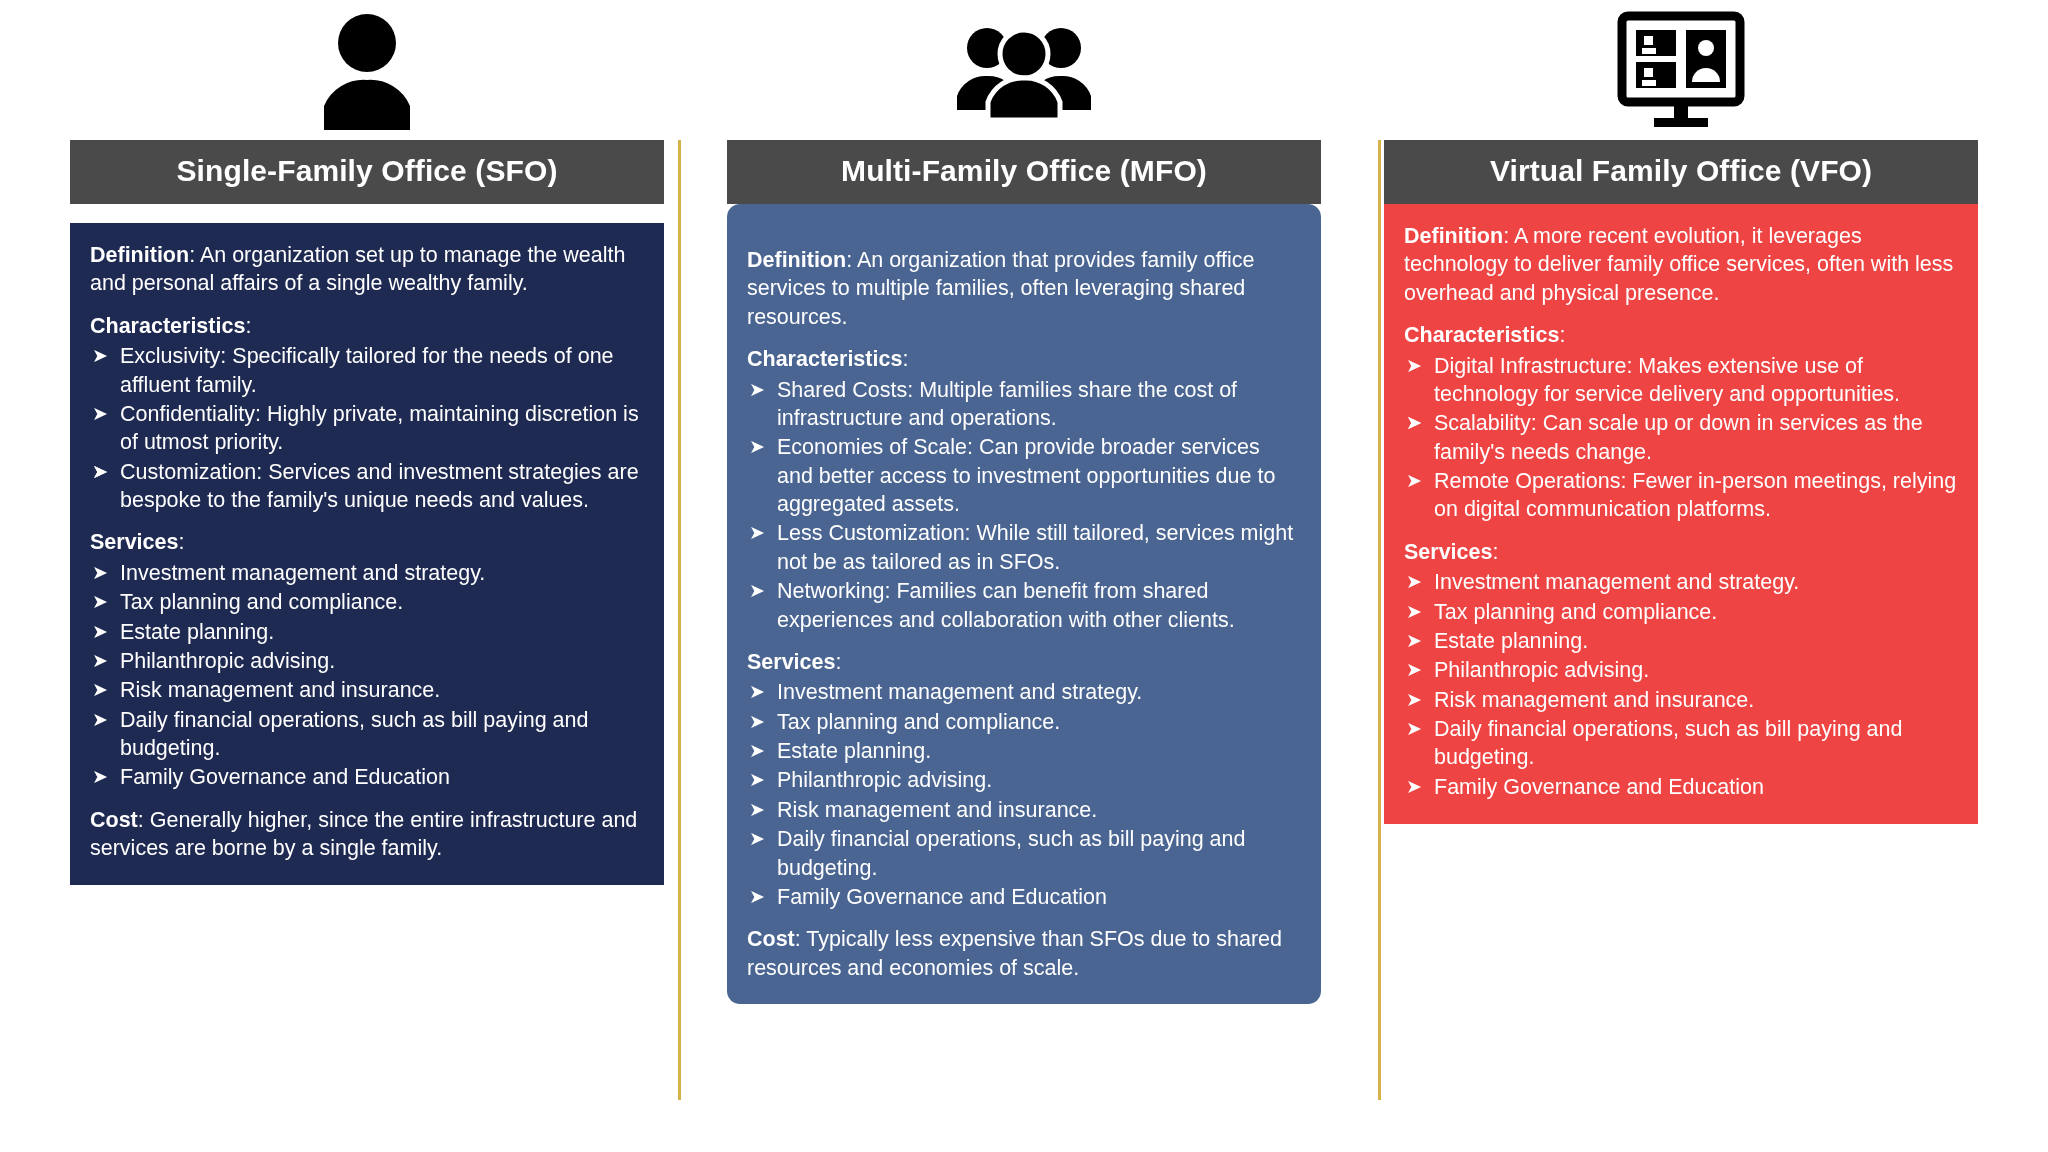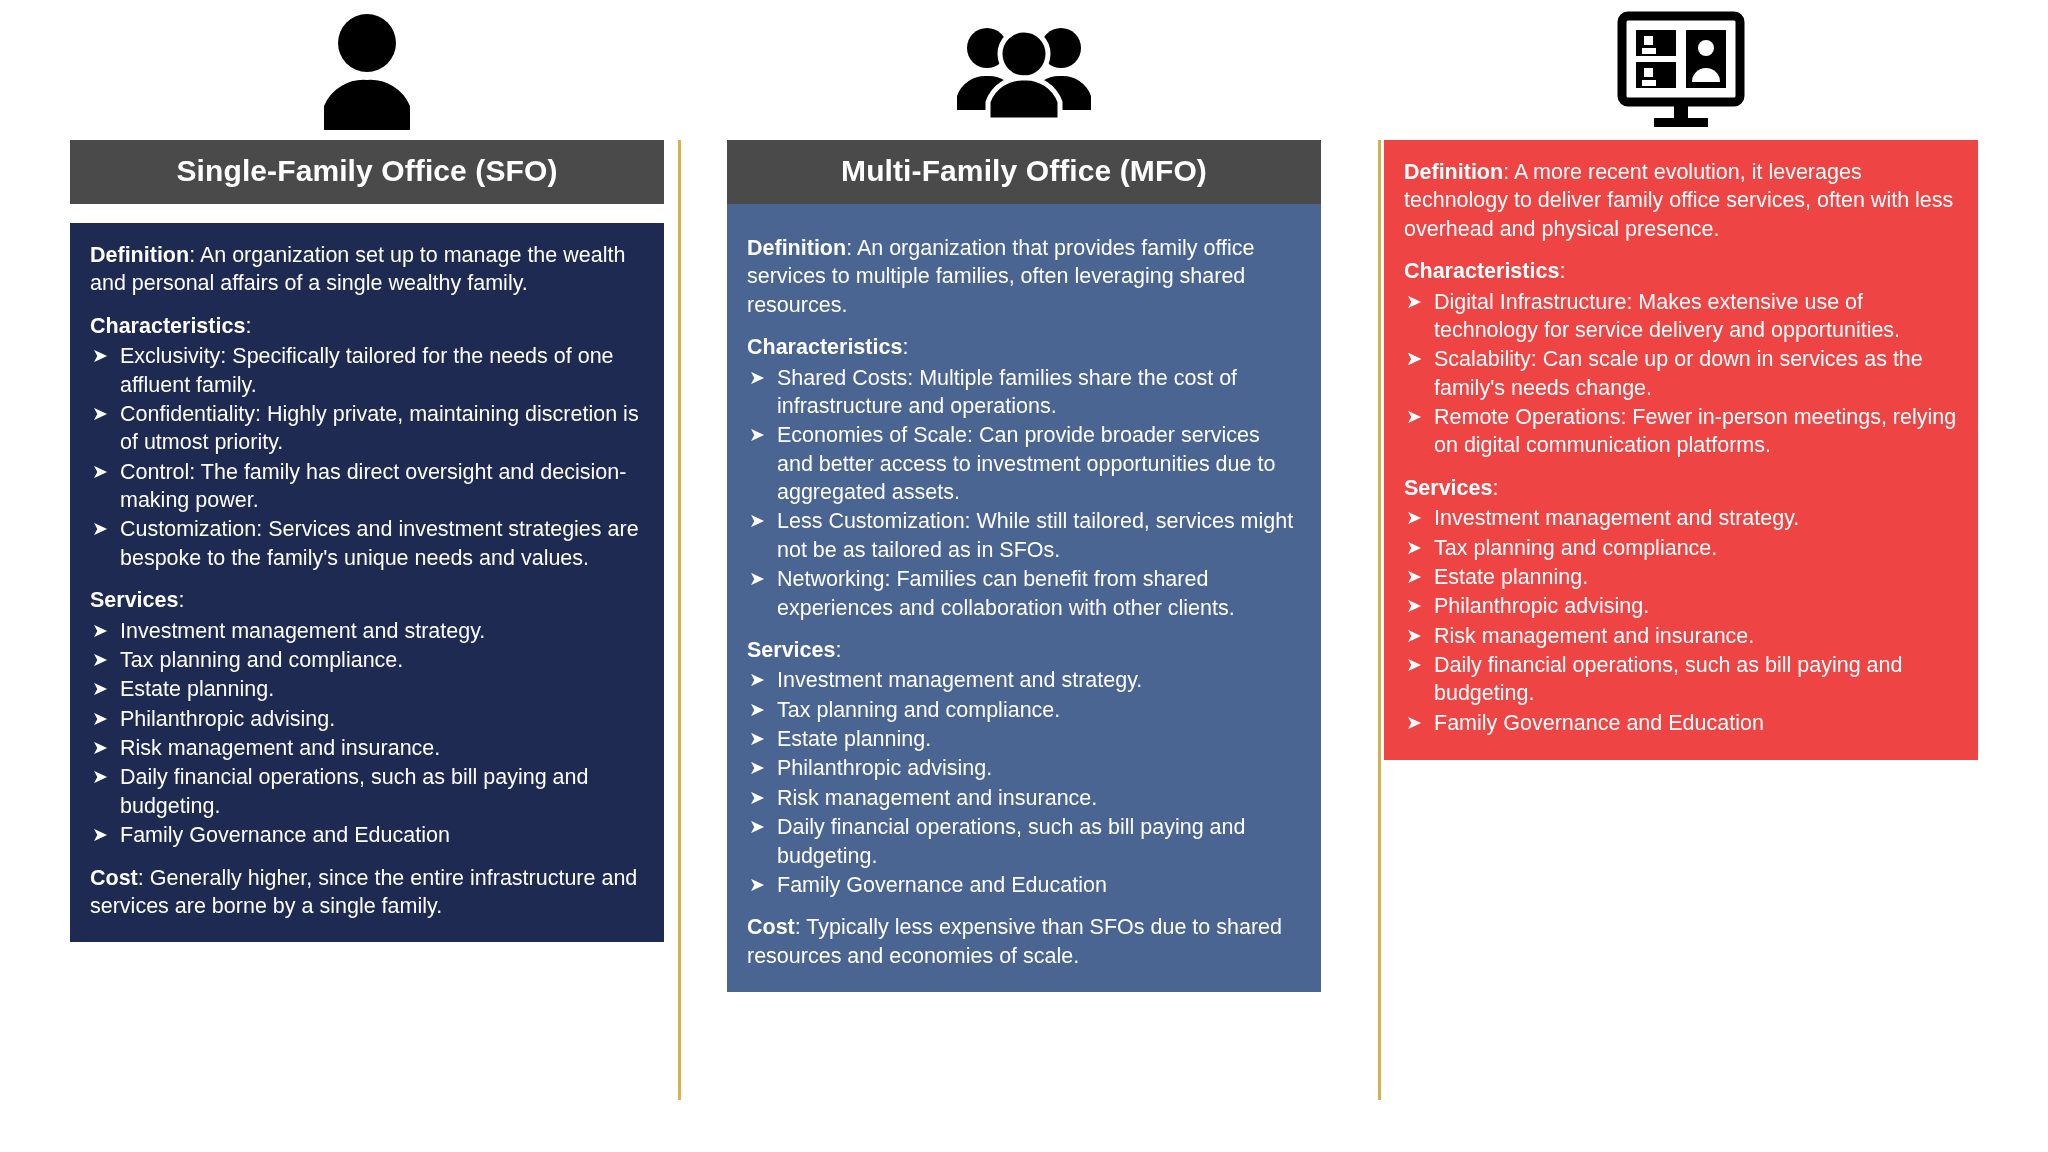--- a/index.html
+++ b/index.html
@@ -81,21 +81,21 @@
     position: absolute;
     top: 140px;
     width: 3px;
     background: #d6b24a;
   }
   .div1 { left: 678px; height: 960px; }
   .div2 { left: 1378px; height: 960px; }
 
   
   .col.sfo .body-card { padding-top: 18px; }
-  .col.mfo .body-card { padding-top: 30px; }
+  .col.mfo .body-card { padding-top: 42px; border-radius: 13px; }
   .col.vfo .body-card { padding-top: 18px; }
 </style>
 </head>
 <body>
 
 <div class="board">
 
   <div class="divider div1"></div>
   <div class="divider div2"></div>
 
@@ -115,21 +115,21 @@
 
         <div class="sec">
           <p class="para"><span class="sec-head">Definition</span><span>: An organization set up to manage the wealth and personal affairs of a single wealthy family.</span></p>
         </div>
 
         <div class="sec">
           <p class="para"><span class="sec-head">Characteristics</span><span>:</span></p>
           <ul class="bullets">
             <li><span class="arrow">➤</span><span>Exclusivity: Specifically tailored for the needs of one affluent family.</span></li>
             <li><span class="arrow">➤</span><span>Confidentiality: Highly private, maintaining discretion is of utmost priority.</span></li>
-            <li><span class="arrow">➤</span><span>Control: The family has direct oversight and decision-making power.</span></li>
+            <li><span class="arrow">➤</span></li>
             <li><span class="arrow">➤</span><span>Customization: Services and investment strategies are bespoke to the family's unique needs and values.</span></li>
           </ul>
         </div>
 
         <div class="sec">
           <p class="para"><span class="sec-head">Services</span><span>:</span></p>
           <ul class="bullets">
             <li><span class="arrow">➤</span><span>Investment management and strategy.</span></li>
             <li><span class="arrow">➤</span><span>Tax planning and compliance.</span></li>
             <li><span class="arrow">➤</span><span>Estate planning.</span></li>
@@ -208,20 +208,21 @@
           <rect x="26" y="38" width="14" height="6" fill="#ffffff"></rect>
           <rect x="28" y="58" width="9" height="9" fill="#ffffff"></rect>
           <rect x="26" y="70" width="14" height="6" fill="#ffffff"></rect>
           <circle cx="90" cy="38" r="8" fill="#ffffff"></circle>
           <path d="M76 72 a14 14 0 0 1 28 0 Z" fill="#ffffff"></path>
           <rect x="58" y="92" width="14" height="18" fill="#000000"></rect>
           <rect x="38" y="108" width="54" height="9" fill="#000000"></rect>
         </svg>
       </div>
 
+      <div class="title-bar">Virtual Family Office (VFO)</div>
 
       <div class="body-card card-vfo">
 
         <div class="sec">
           <p class="para"><span class="sec-head">Definition</span><span>: A more recent evolution, it leverages technology to deliver family office services, often with less overhead and physical presence.</span></p>
         </div>
 
         <div class="sec">
           <p class="para"><span class="sec-head">Characteristics</span><span>:</span></p>
           <ul class="bullets">

